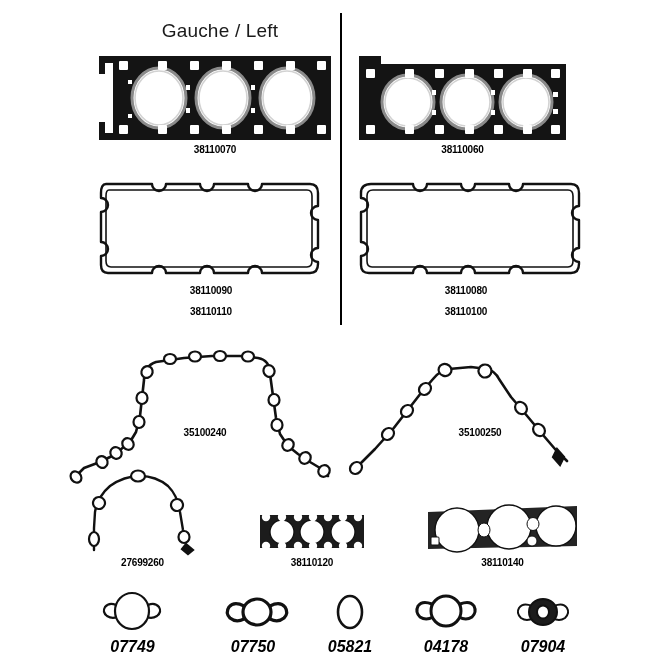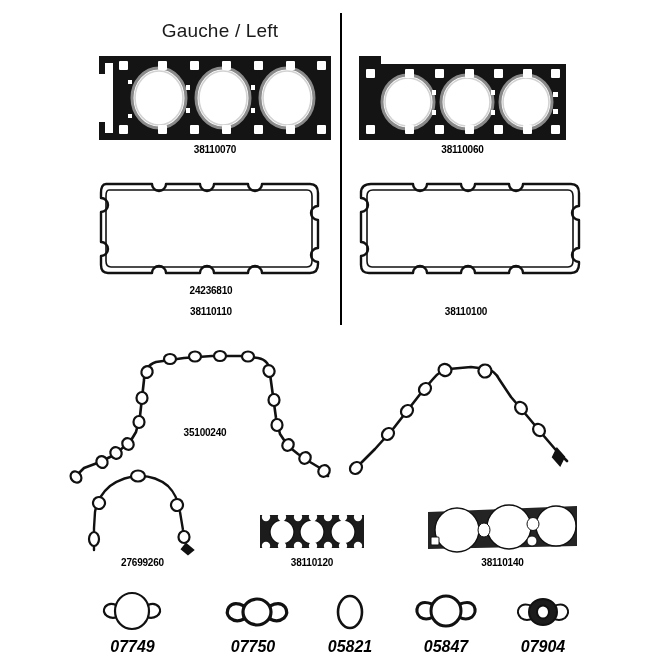--- a/index.html
+++ b/index.html
@@ -185,21 +185,21 @@
                  Q5,8 10,8 Z"></path>
 
         <path d="M13,14
                  L211,14 Q216,14 216,20
                  L216,85 Q216,91 211,91
                  L15,91 Q10,91 10,85
                  L10,20 Q10,14 13,14 Z" stroke-width="1.6"></path>
       </g>
     </svg>
   </div>
-  <div class="abs part-label" style="left:96px; top:285px; width:230px;">24236810</div>
+  <div class="abs part-label" style="left:96px; top:285px; width:230px;">38110090</div>
   <div class="abs part-label" style="left:96px; top:306px; width:230px;">38110110</div>
 
   <div class="abs figure" style="left:347px; top:176px;">
     <svg width="238" height="104" viewBox="0 0 238 104">
       <g fill="none" stroke="#111111" stroke-width="2.4" stroke-linejoin="round">
         <path d="M24,8
                  L66,8 A7,7 0 0 0 80,8
                  L114,8 A7,7 0 0 0 128,8
                  L162,8 A7,7 0 0 0 176,8
                  L224,8
@@ -217,20 +217,21 @@
                  L14,36 A7,7 0 0 0 14,22
                  L14,17
                  Q14,8 24,8 Z"></path>
         <path d="M26,14 L221,14 Q226,14 226,20
                  L226,85 Q226,91 221,91
                  L25,91 Q20,91 20,85
                  L20,20 Q20,14 26,14 Z" stroke-width="1.6"></path>
       </g>
     </svg>
   </div>
+  <div class="abs part-label" style="left:347px; top:285px; width:238px;">38110080</div>
   <div class="abs part-label" style="left:347px; top:306px; width:238px;">38110100</div>
 
   <div class="abs figure" style="left:62px; top:340px;">
     <svg width="285" height="145" viewBox="0 0 285 145">
       <g fill="none" stroke="#111111" stroke-width="2.6" stroke-linejoin="round" stroke-linecap="round">
         <path d="M13,137
                  L22,128 L38,122 L50,116 L58,110 L68,102
                  L74,92 L78,76 L80,58 L82,40
                  Q82,26 94,22
                  L122,18 L150,16 L178,16 L196,18
@@ -279,20 +280,21 @@
         <ellipse cx="62" cy="66" rx="5.5" ry="6.5" transform="rotate(45 62 66)"></ellipse>
         <ellipse cx="80" cy="44" rx="5.5" ry="6.5" transform="rotate(45 80 44)"></ellipse>
         <ellipse cx="100" cy="25" rx="6.5" ry="6" transform="rotate(20 100 25)"></ellipse>
         <ellipse cx="140" cy="26" rx="6.5" ry="6.5" transform="rotate(-20 140 26)"></ellipse>
         <ellipse cx="176" cy="63" rx="5.5" ry="6.5" transform="rotate(-40 176 63)"></ellipse>
         <ellipse cx="194" cy="85" rx="5.5" ry="6.5" transform="rotate(-40 194 85)"></ellipse>
         <path d="M212,104 L219,112 L215,120 L208,112 Z" fill="#111111"></path>
       </g>
     </svg>
   </div>
+  <div class="abs part-label" style="left:390px; top:427px; width:180px;">35100250</div>
 
   <div class="abs figure" style="left:80px; top:470px;">
     <svg width="125" height="85" viewBox="0 0 125 85">
       <g fill="none" stroke="#111111" stroke-width="2.4" stroke-linejoin="round" stroke-linecap="round">
         <path d="M14,80
                  L14,58 L15,42
                  Q18,26 30,16
                  Q44,6 60,6
                  Q76,6 88,16
                  Q98,26 100,42
@@ -397,21 +399,21 @@
 
   <div class="abs figure" style="left:410px; top:592px;">
     <svg width="72" height="40" viewBox="0 0 72 40">
       <g fill="#ffffff" stroke="#111111" stroke-width="3" stroke-linejoin="round">
         <path d="M22,12 Q12,8 8,14 Q5,20 10,25 Q16,29 23,25 Z"></path>
         <path d="M50,12 Q60,8 64,14 Q67,20 62,25 Q56,29 49,25 Z"></path>
         <ellipse cx="36" cy="19" rx="15" ry="15"></ellipse>
       </g>
     </svg>
   </div>
-  <div class="abs part-label small-italic" style="left:410px; top:638px; width:72px;">05847</div>
+  <div class="abs part-label small-italic" style="left:410px; top:638px; width:72px;">04178</div>
 
   <div class="abs figure" style="left:512px; top:597px;">
     <svg width="62" height="32" viewBox="0 0 62 32">
       <g stroke="#111111" stroke-width="2" stroke-linejoin="round">
         <path d="M20,9 Q11,5 7,11 Q4,16 9,21 Q15,25 21,21 Z" fill="#ffffff"></path>
         <path d="M42,9 Q51,5 55,11 Q58,16 53,21 Q47,25 41,21 Z" fill="#ffffff"></path>
         <ellipse cx="31" cy="15" rx="14" ry="13" fill="#1c1c1c" stroke="#111111"></ellipse>
         <ellipse cx="31" cy="15" rx="6" ry="6.5" fill="#ffffff"></ellipse>
       </g>
     </svg>

